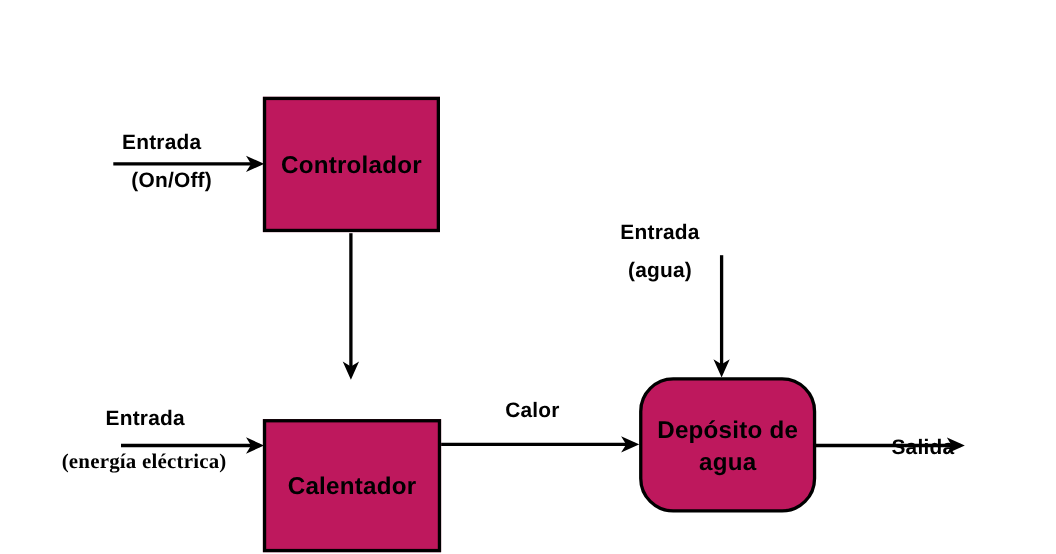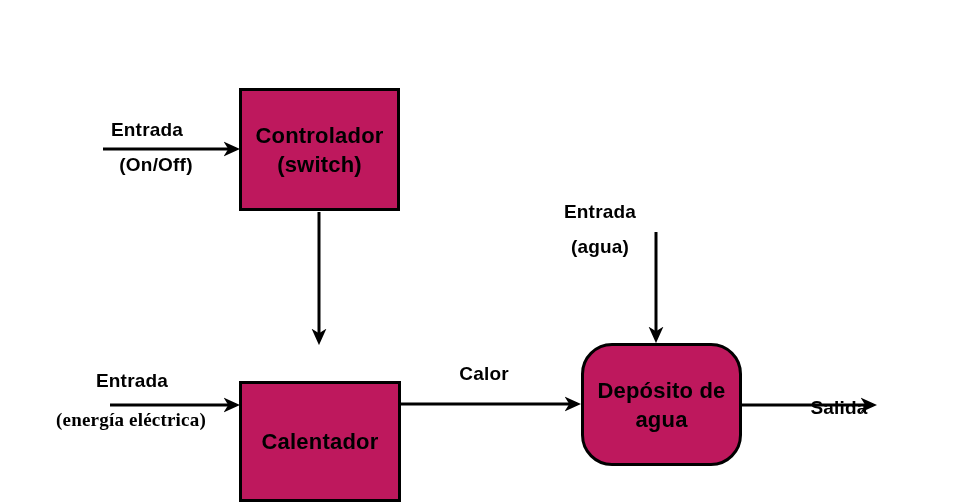--- a/index.html
+++ b/index.html
@@ -73,21 +73,20 @@
     <line x1="103" y1="149" x2="236" y2="149" stroke="#000000" stroke-width="3" marker-end="url(#ah)"></line>
     <line x1="319" y1="212" x2="319" y2="341" stroke="#000000" stroke-width="3" marker-end="url(#ah)"></line>
     <line x1="110" y1="405" x2="236" y2="405" stroke="#000000" stroke-width="3" marker-end="url(#ah)"></line>
     <line x1="401" y1="404" x2="577" y2="404" stroke="#000000" stroke-width="3" marker-end="url(#ah)"></line>
     <line x1="656" y1="232" x2="656" y2="339" stroke="#000000" stroke-width="3" marker-end="url(#ah)"></line>
     <line x1="741" y1="405" x2="873" y2="405" stroke="#000000" stroke-width="3" marker-end="url(#ah)"></line>
   </svg>
 
   <div class="node" id="node-controlador">
     <span>Controlador</span>
-    <span>(switch)</span>
   </div>
 
   <div class="node" id="node-calentador">
     <span>Calentador</span>
   </div>
 
   <div class="node" id="node-deposito">
     <span>Depósito de</span>
     <span>agua</span>
   </div>

